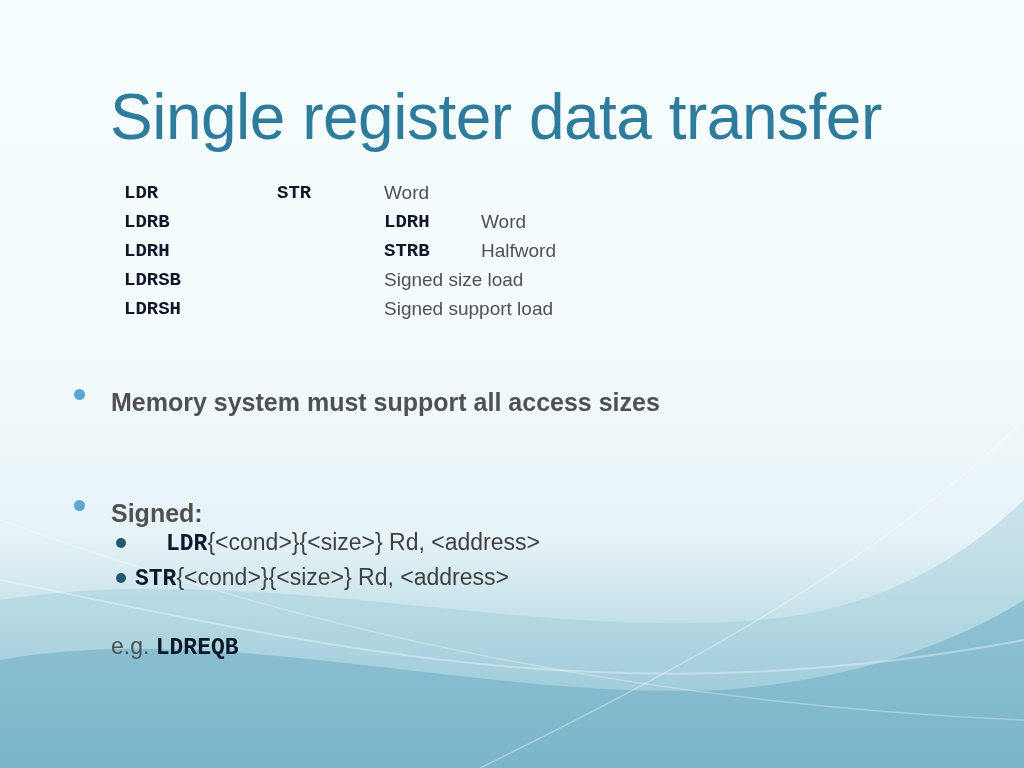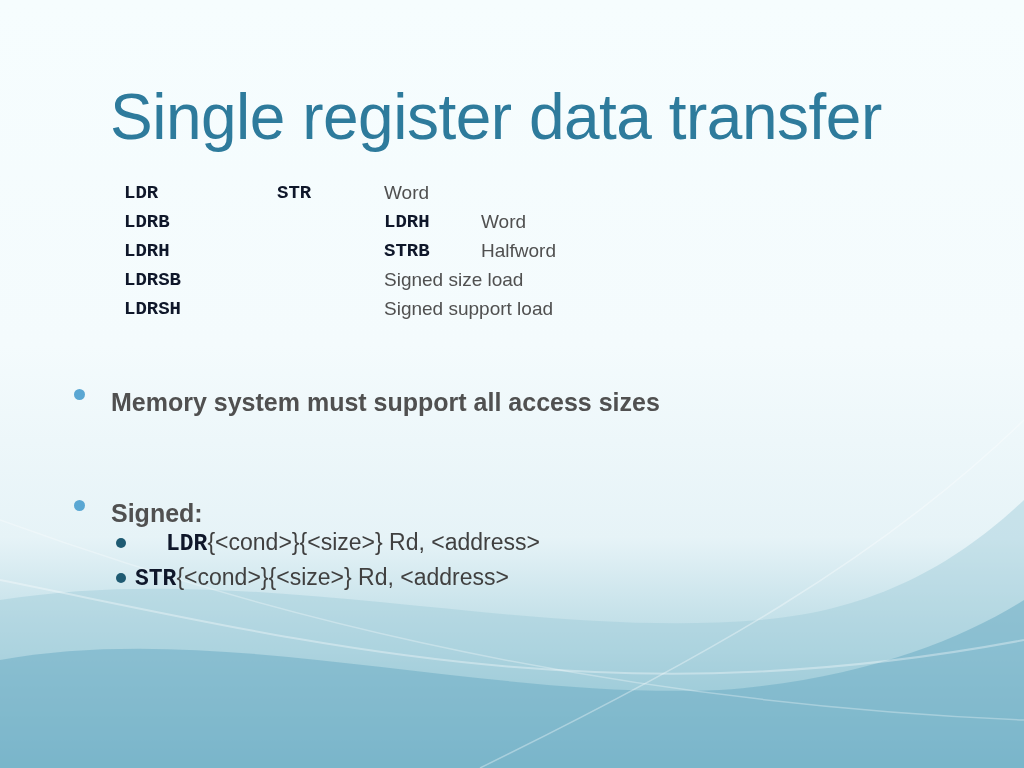--- a/index.html
+++ b/index.html
@@ -96,13 +96,17 @@
   <div class="sub" style="top:529px;">
     <span class="dot-dark"></span>
     <span class="text" style="left:41px;margin-left:9px;"><span class="mono">LDR</span><span>{&lt;cond&gt;}{&lt;size&gt;} Rd, &lt;address&gt;</span></span>
   </div>
 
   <div class="sub" style="top:564px;">
     <span class="dot-dark"></span>
     <span class="text"><span class="mono">STR</span><span>{&lt;cond&gt;}{&lt;size&gt;} Rd, &lt;address&gt;</span></span>
   </div>
 
+  <div class="eg">
+    <span>e.g.</span>
+    <span class="mono">LDREQB</span>
+  </div>
 </div>
 
 </body></html>

